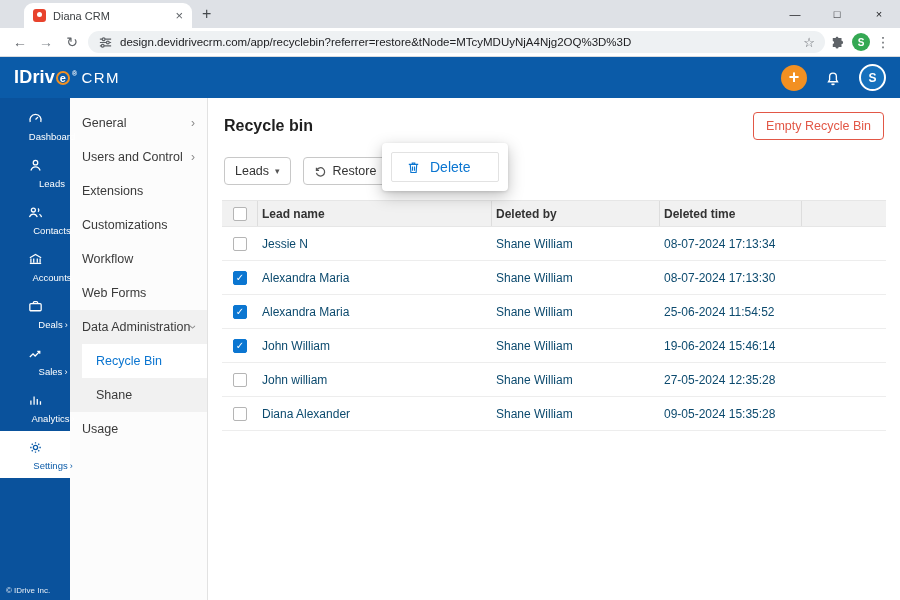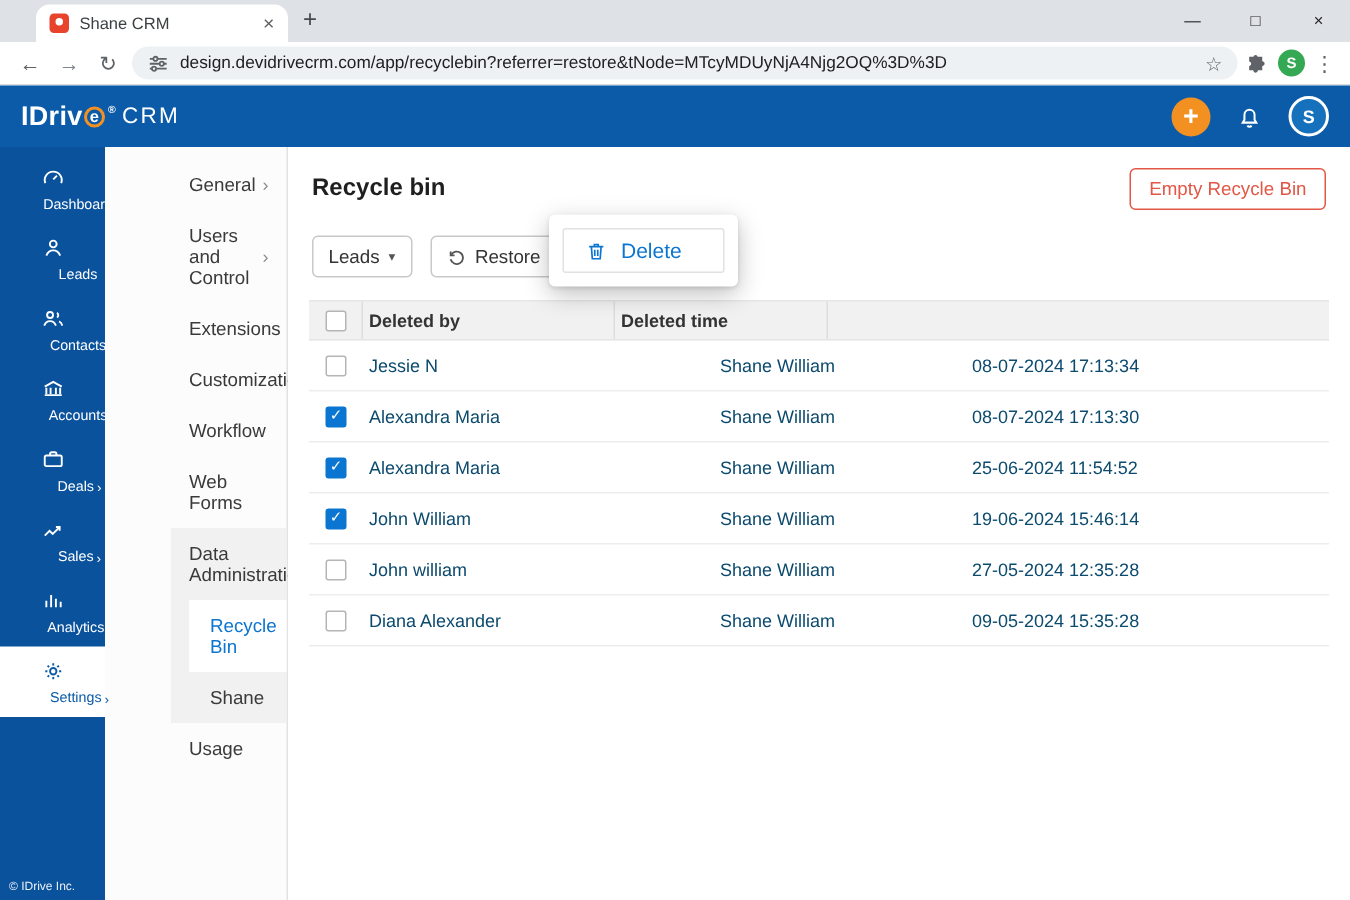--- a/index.html
+++ b/index.html
@@ -51,22 +51,22 @@
   .icon-rail { width:70px; background:#0a529c; color:#fff; display:flex; flex-direction:column; padding-top:4px;
                position:relative; flex:0 0 auto; }
   .rail-item { display:flex; flex-direction:column; align-items:center; gap:4px; padding:8px 0 7px;
                font-size:9.5px; cursor:pointer; }
   .rail-item svg { width:17px; height:17px; }
   .rail-item.active { background:#fff; color:#0b5ba8; }
   .rail-label { display:flex; align-items:flex-end; gap:2px;padding-left:36px; }
   .rail-chevron { font-size:9px; }
   .rail-footer { position:absolute; bottom:5px; left:6px; font-size:8px; color:#e9eff6; }
 
-  .settings-nav { width:122px; background:#fcfcfc; border-right:1px solid #e2e2e2; padding-top:8px;
-                  font-size:12.5px; color:#3a3a3a; flex:0 0 auto; display:flex; flex-direction:column;padding-left:44px; }
+  .settings-nav { width:138px; background:#fcfcfc; border-right:1px solid #e2e2e2; padding-top:8px;
+                  font-size:12.5px; color:#3a3a3a; flex:0 0 auto; display:flex; flex-direction:column; }
   .nav-item { padding:10px 12px; display:flex; align-items:center; justify-content:space-between; cursor:pointer; }
   .nav-chevron { color:#8a8a8a; font-size:12px; }
   .nav-chevron.down { display:inline-block; transform:rotate(90deg); }
   .nav-group { background:#f1f1f1; }
   .nav-subitem { padding:10px 12px 10px 26px; cursor:pointer; }
   .nav-subitem.active { background:#fff; margin-left:12px; padding-left:14px; color:#0b75d0; }
 
   .main { flex:1; background:#fff; padding:0 14px; position:relative; min-width:0; }
   .main-top { display:flex; align-items:center; justify-content:space-between; padding:14px 2px 6px; }
   .page-title { font-size:16px; font-weight:bold; color:#1f1f1f; }
@@ -103,21 +103,21 @@
   .cb.checked::after { content:"✓"; color:#fff; font-size:10px; line-height:1; }
 </style>
 </head>
 <body>
 
 <div class="screen">
 
   <div class="tabstrip">
     <div class="tab">
       <span class="favicon"></span>
-      <span class="tab-title">Shane CRM</span>
+      <span class="tab-title">Diana CRM</span>
       <span class="tab-close">×</span>
     </div>
     <span class="new-tab">+</span>
     <div class="win-controls">
       <span class="win-btn">—</span>
       <span class="win-btn">□</span>
       <span class="win-btn">×</span>
     </div>
   </div>
 
@@ -324,20 +324,21 @@
             <span>Delete</span>
           </div>
         </div>
       </div>
 
       <div class="table">
         <div class="thead">
           <div class="col-check">
               <span class="cb"></span>
             </div>
+          <div class="col-name">Lead name</div>
           <div class="col-by">Deleted by</div>
           <div class="col-time">Deleted time</div>
           <div class="col-fill"></div>
         </div>
 
         <div class="trow">
           <div class="col-check">
               <span class="cb"></span>
             </div>
           <div class="col-name">Jessie N</div>

